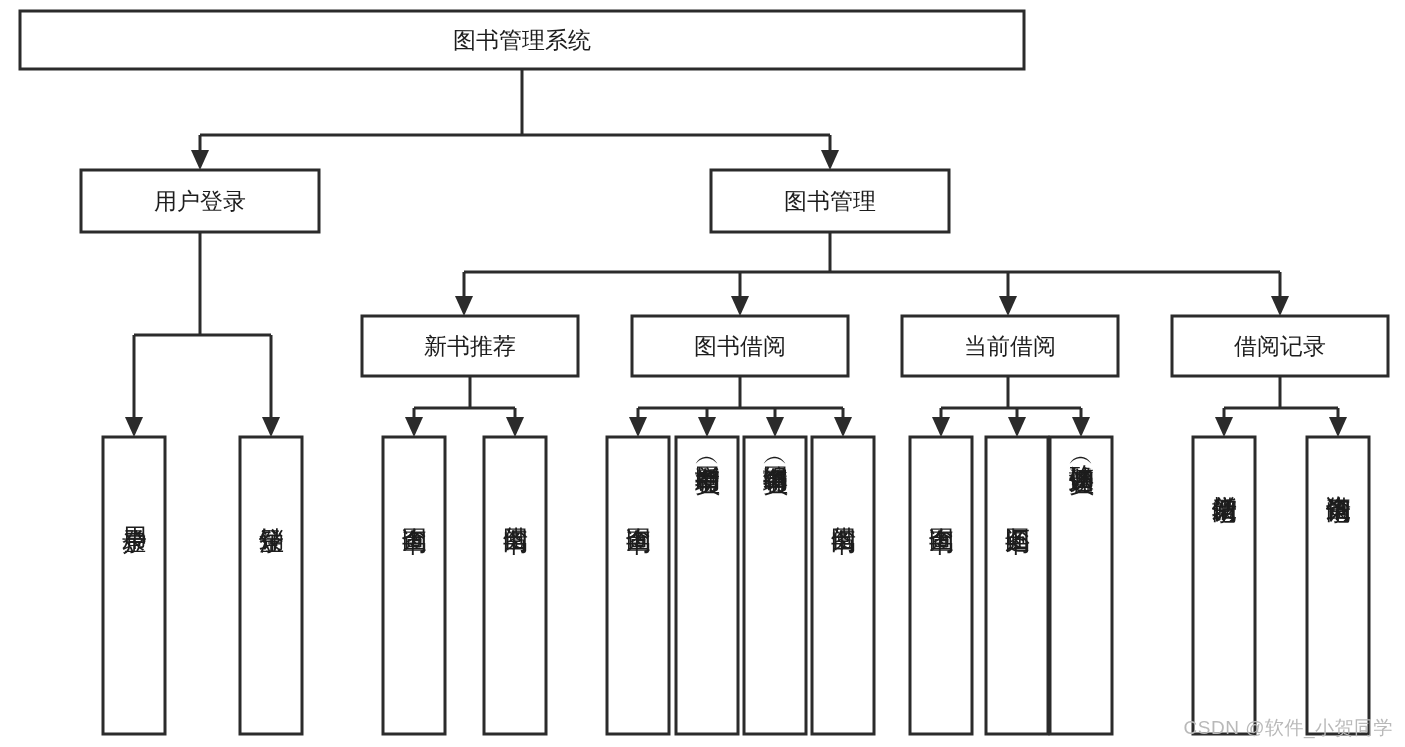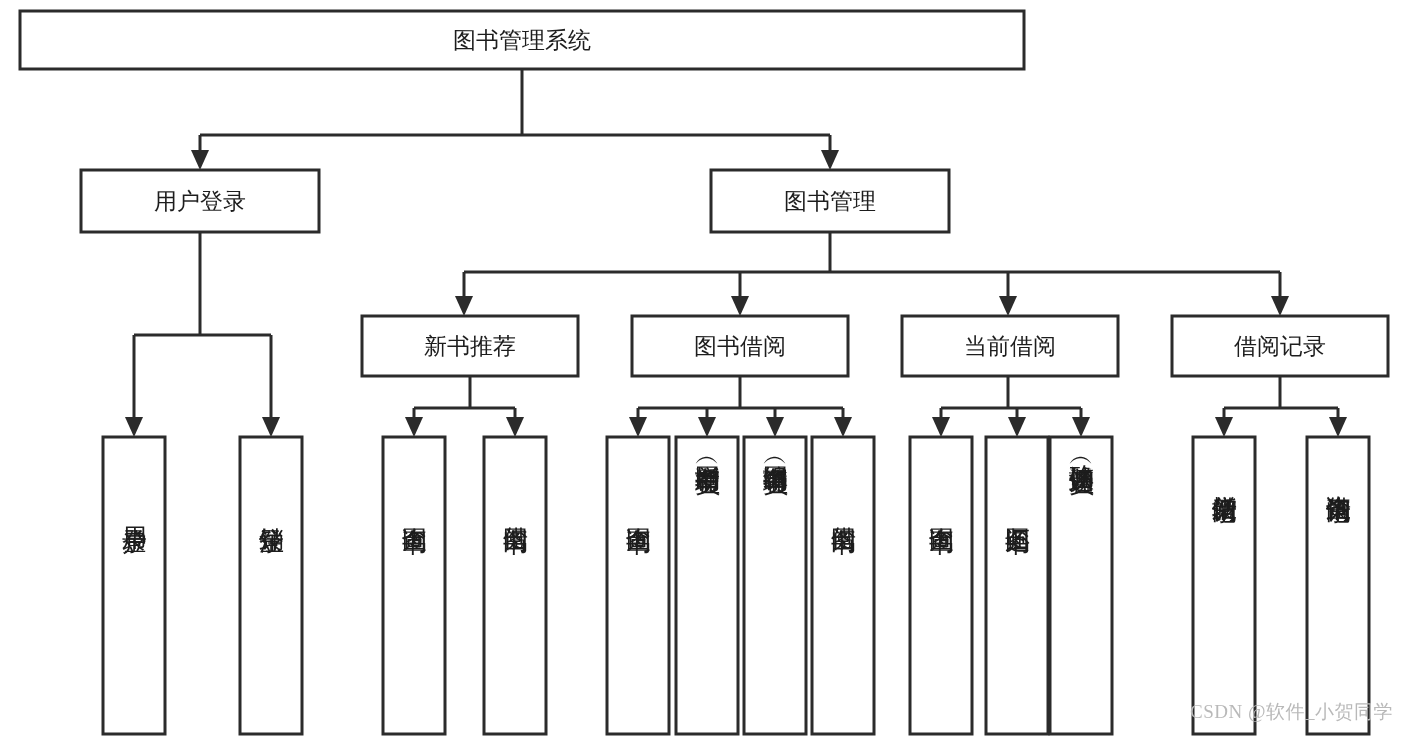--- a/index.html
+++ b/index.html
@@ -67,22 +67,22 @@
     font-size: 25px;
     line-height: 1.04;
     color: #1d1d1d;
     letter-spacing: 1px;
     white-space: nowrap;
     text-align: center;
   }
   .watermark {
     position: absolute;
     right: 12px;
-    bottom: 22px;
-    font-family: Liberation Serif, serif;
+    bottom: 6px;
+    font-family: Liberation Sans, sans-serif;
     font-size: 19px;
     color: #b9b9b9;
     white-space: nowrap;
     letter-spacing: 0.5px;
   }
 </style>
 </head>
 <body>
 
 <div id="diagram-root">

